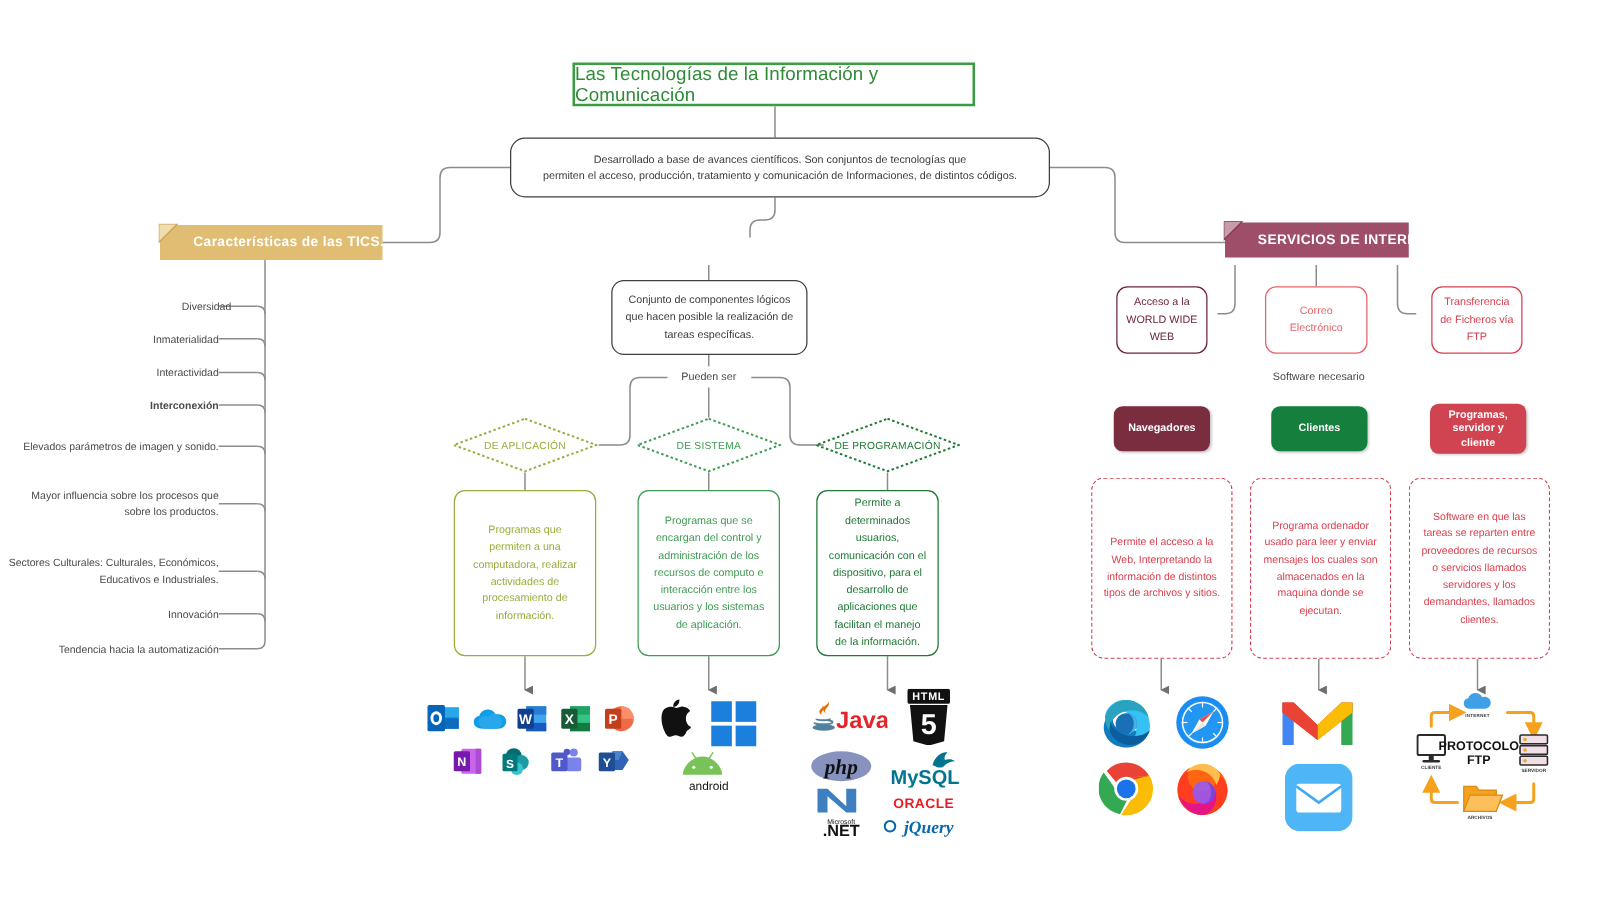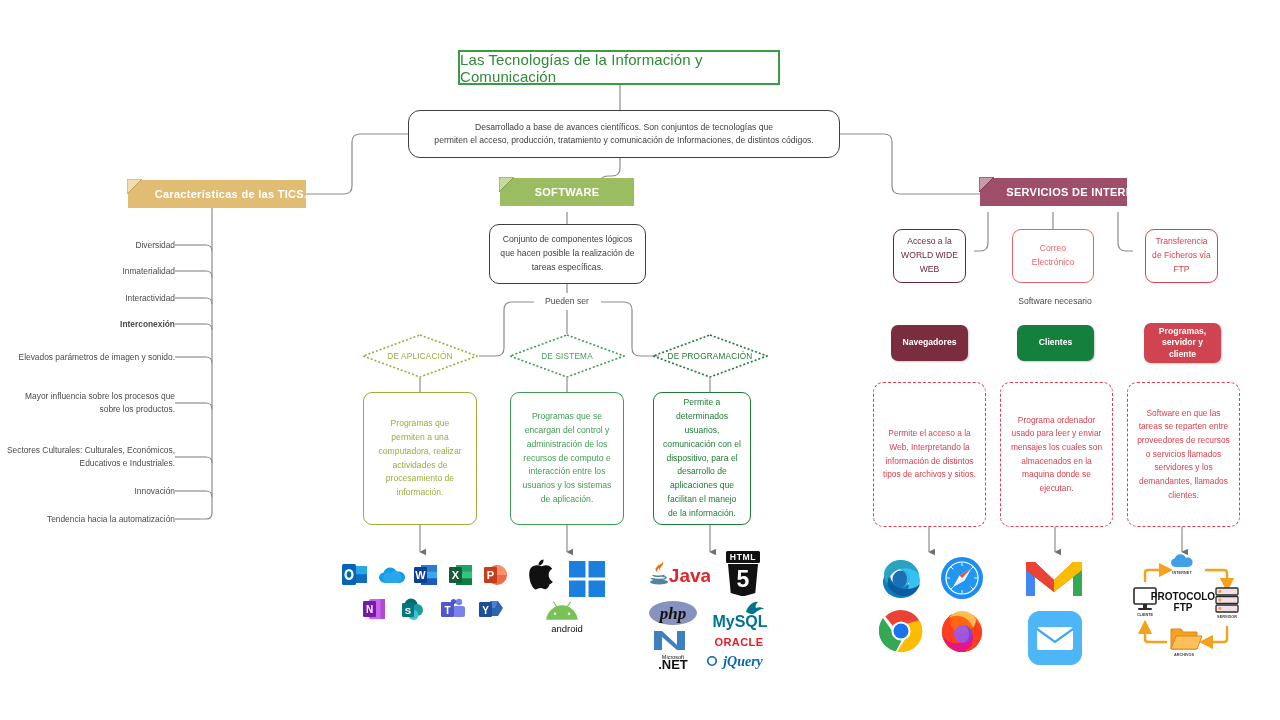--- a/index.html
+++ b/index.html
@@ -168,21 +168,21 @@
 
   <div class="abs" style="left:128px;top:180px;width:178px;height:28px;background:#e0bd73;">
     <svg class="abs" style="left:-1px;top:-1px;width:16px;height:16px;">
       <polygon points="0,0 15,0 0,15" fill="#f0dcae" stroke="#c9a356" stroke-width="1"></polygon>
     </svg>
     <div class="banner" style="width:100%;height:100%;background:transparent;box-shadow:none;padding-left:14px;">
       <span>Características de las TICS.</span>
     </div>
   </div>
 
-  <div class="abs feat-label" style="left:10px;top:238px;width:165px;height:14px;text-align:center;">
+  <div class="abs feat-label" style="left:20px;top:238px;width:165px;height:14px;text-align:center;">
     <span>Diversidad</span>
     </div>
   <div class="abs feat-label" style="left:10px;top:264px;width:165px;height:14px;">
     <span>Inmaterialidad</span>
     </div>
   <div class="abs feat-label" style="left:10px;top:291px;width:165px;height:14px;">
     <span>Interactividad</span>
     </div>
   <div class="abs feat-label" style="left:10px;top:317px;width:165px;height:14px;font-weight:bold;">
     <span>Interconexión</span>
@@ -196,28 +196,20 @@
   <div class="abs feat-label" style="left:4px;top:438px;width:171px;height:38px;">
     <span>Sectores Culturales: Culturales, Económicos, Educativos e Industriales.</span>
     </div>
   <div class="abs feat-label" style="left:10px;top:484px;width:165px;height:14px;">
     <span>Innovación</span>
     </div>
   <div class="abs feat-label" style="left:4px;top:512px;width:171px;height:14px;">
     <span>Tendencia hacia la automatización</span>
     </div>
 
-  <div class="abs" style="left:500px;top:178px;width:134px;height:28px;background:#9cbc62;">
-    <svg class="abs" style="left:-1px;top:-1px;width:16px;height:16px;">
-      <polygon points="0,0 15,0 0,15" fill="#c7dba1" stroke="#7fa049" stroke-width="1"></polygon>
-    </svg>
-    <div class="banner" style="width:100%;height:100%;background:transparent;box-shadow:none;">
-      <span>SOFTWARE</span>
-    </div>
-  </div>
 
   <div class="abs soft-desc" style="left:489px;top:224px;width:157px;height:60px;">
     <span>Conjunto de componentes lógicos que hacen posible la realización de tareas específicas.</span>
   </div>
 
   <div class="abs plain-label" style="left:518px;top:296px;width:98px;height:13px;">
     <span>Pueden ser</span>
   </div>
 
   <div class="abs diamond-wrap" style="left:362px;top:334px;width:116px;height:44px;color:#9aad3e;">

